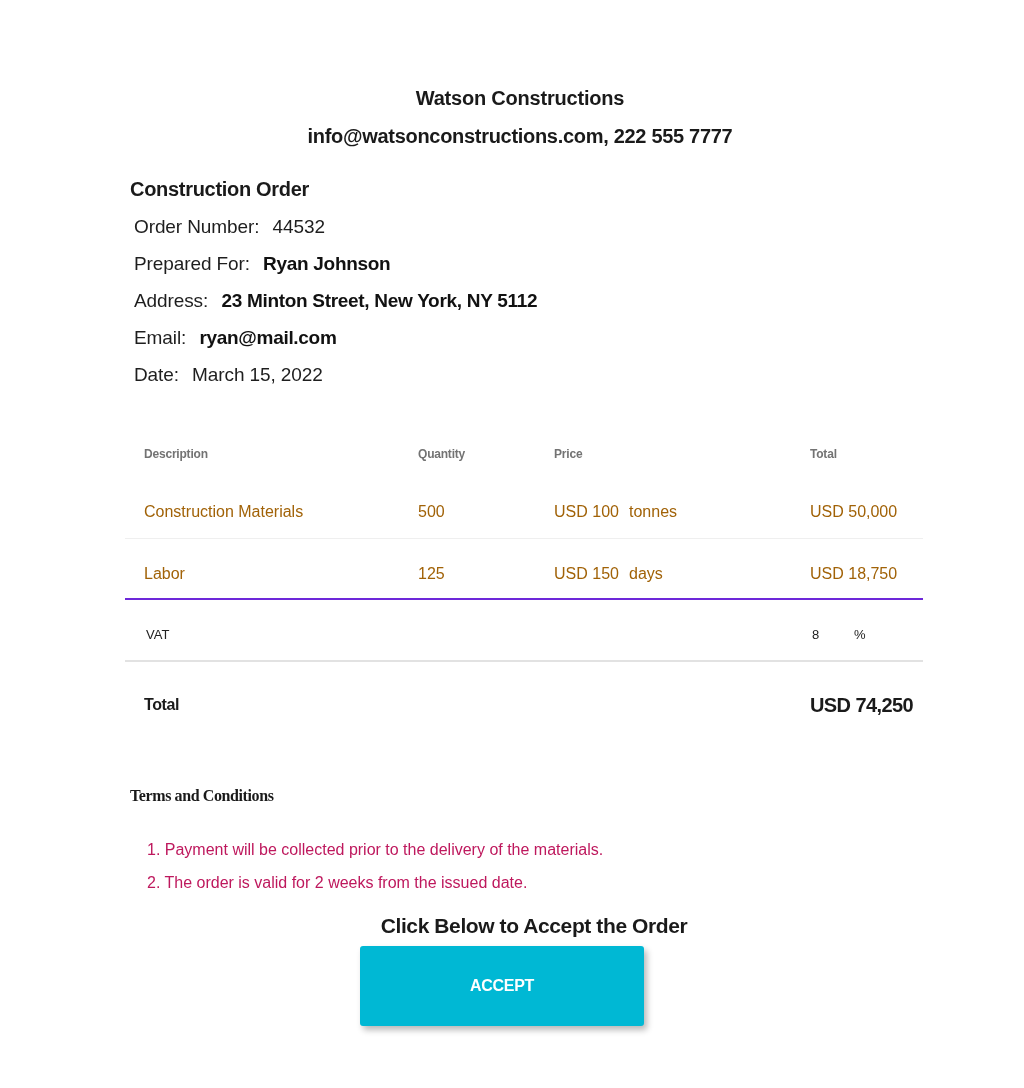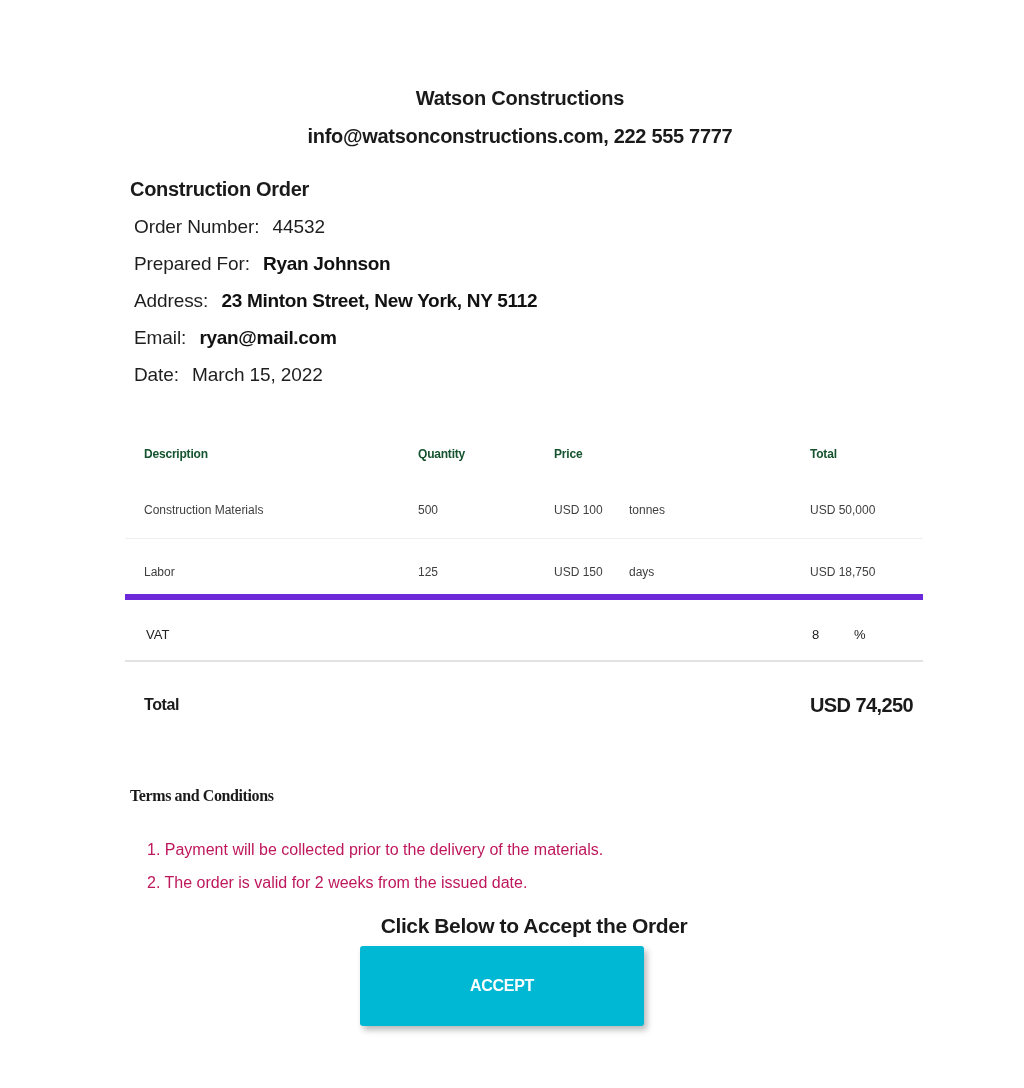--- a/index.html
+++ b/index.html
@@ -64,38 +64,38 @@
       width: 798px;
       font-size: 12px;
     }
     .trow {
       position: relative;
       width: 798px;
     }
     .trow.header { height: 56px; }
     .trow.item { height: 61px; }
     .trow.item.first { border-bottom: 1px solid #efefef; }
-    .trow.item.last { border-bottom: 6px solid #6d28d9; }
+    .trow.item.last { border-bottom: 2px solid #6d28d9; }
     .trow.vat { height: 62px; border-bottom: 2px solid #e2e2e2; }
     .trow.total { height: 80px; }
     .cell {
       position: absolute;
       white-space: nowrap;
     }
     .header .cell {
       top: 21px;
       font-weight: bold;
       font-size: 12px;
-      color: #14532d;
+      color: #737373;
       letter-spacing: -0.2px;
     }
     .item .cell {
       top: 22px;
-      font-size: 12px;
-      color: #404040;
+      font-size: 16px;
+      color: #a16207;
     }
     .trow.item.first .cell { top: 21px; }
     .c-desc { left: 15px; }
     .c-qty { left: 289px; }
     .c-price { left: 425px; }
     .c-unit { left: 500px; }
     .c-total { left: 681px; }
 
     .vat .cell {
       top: 23px;

